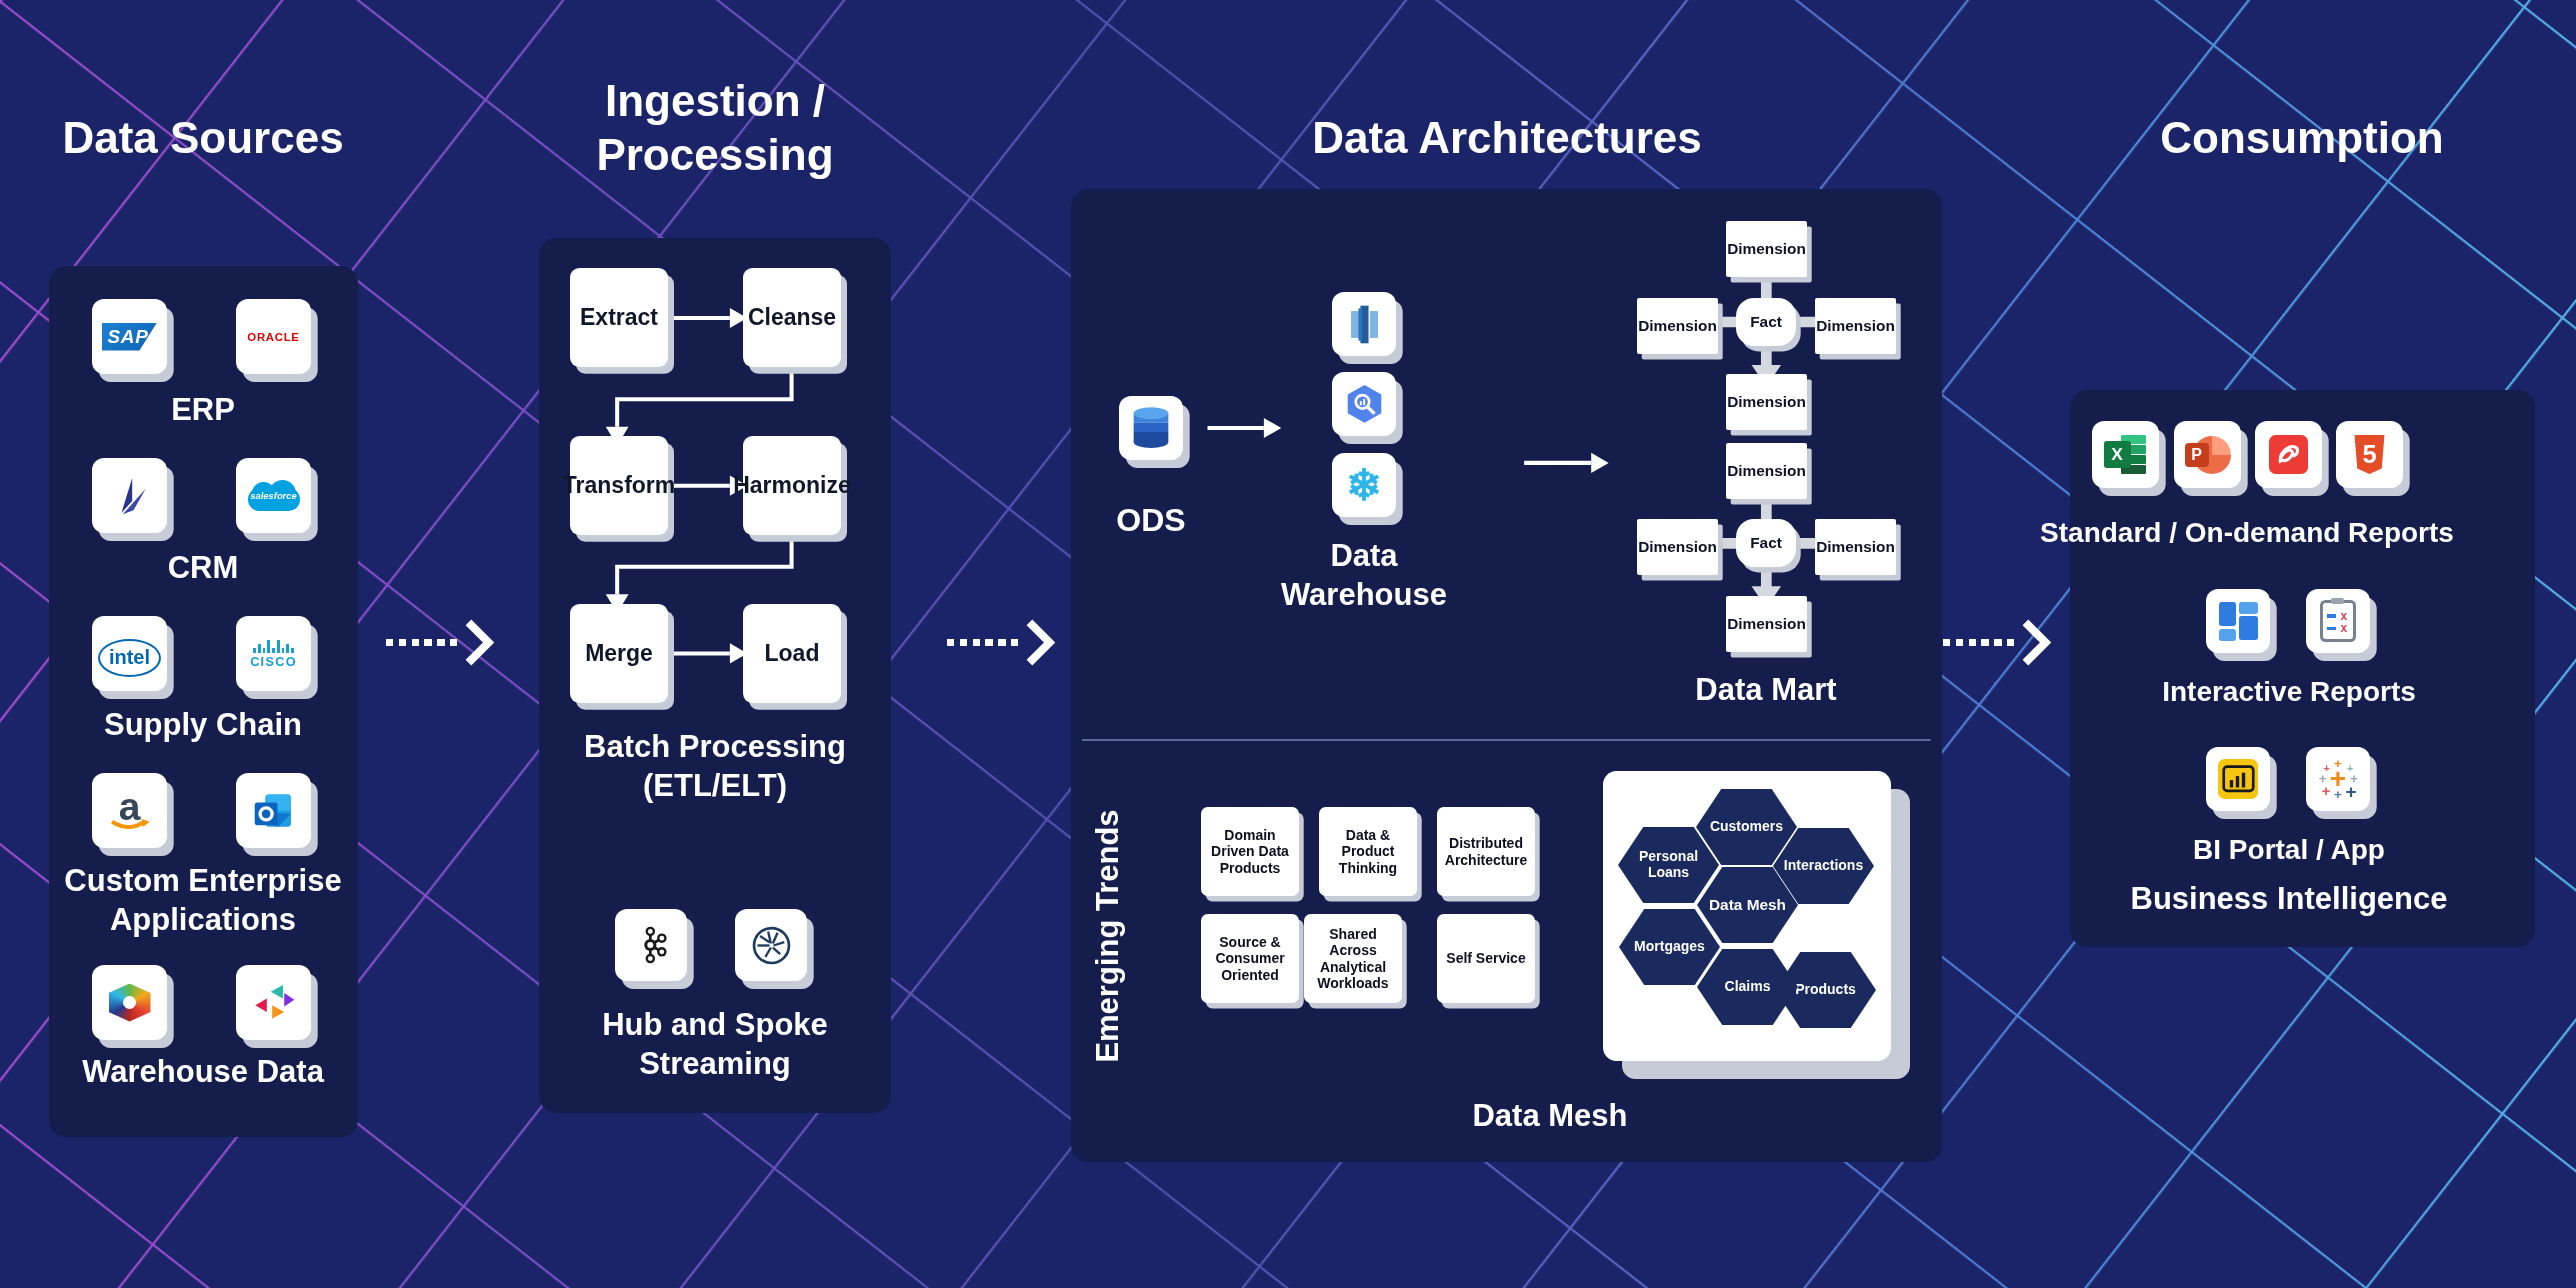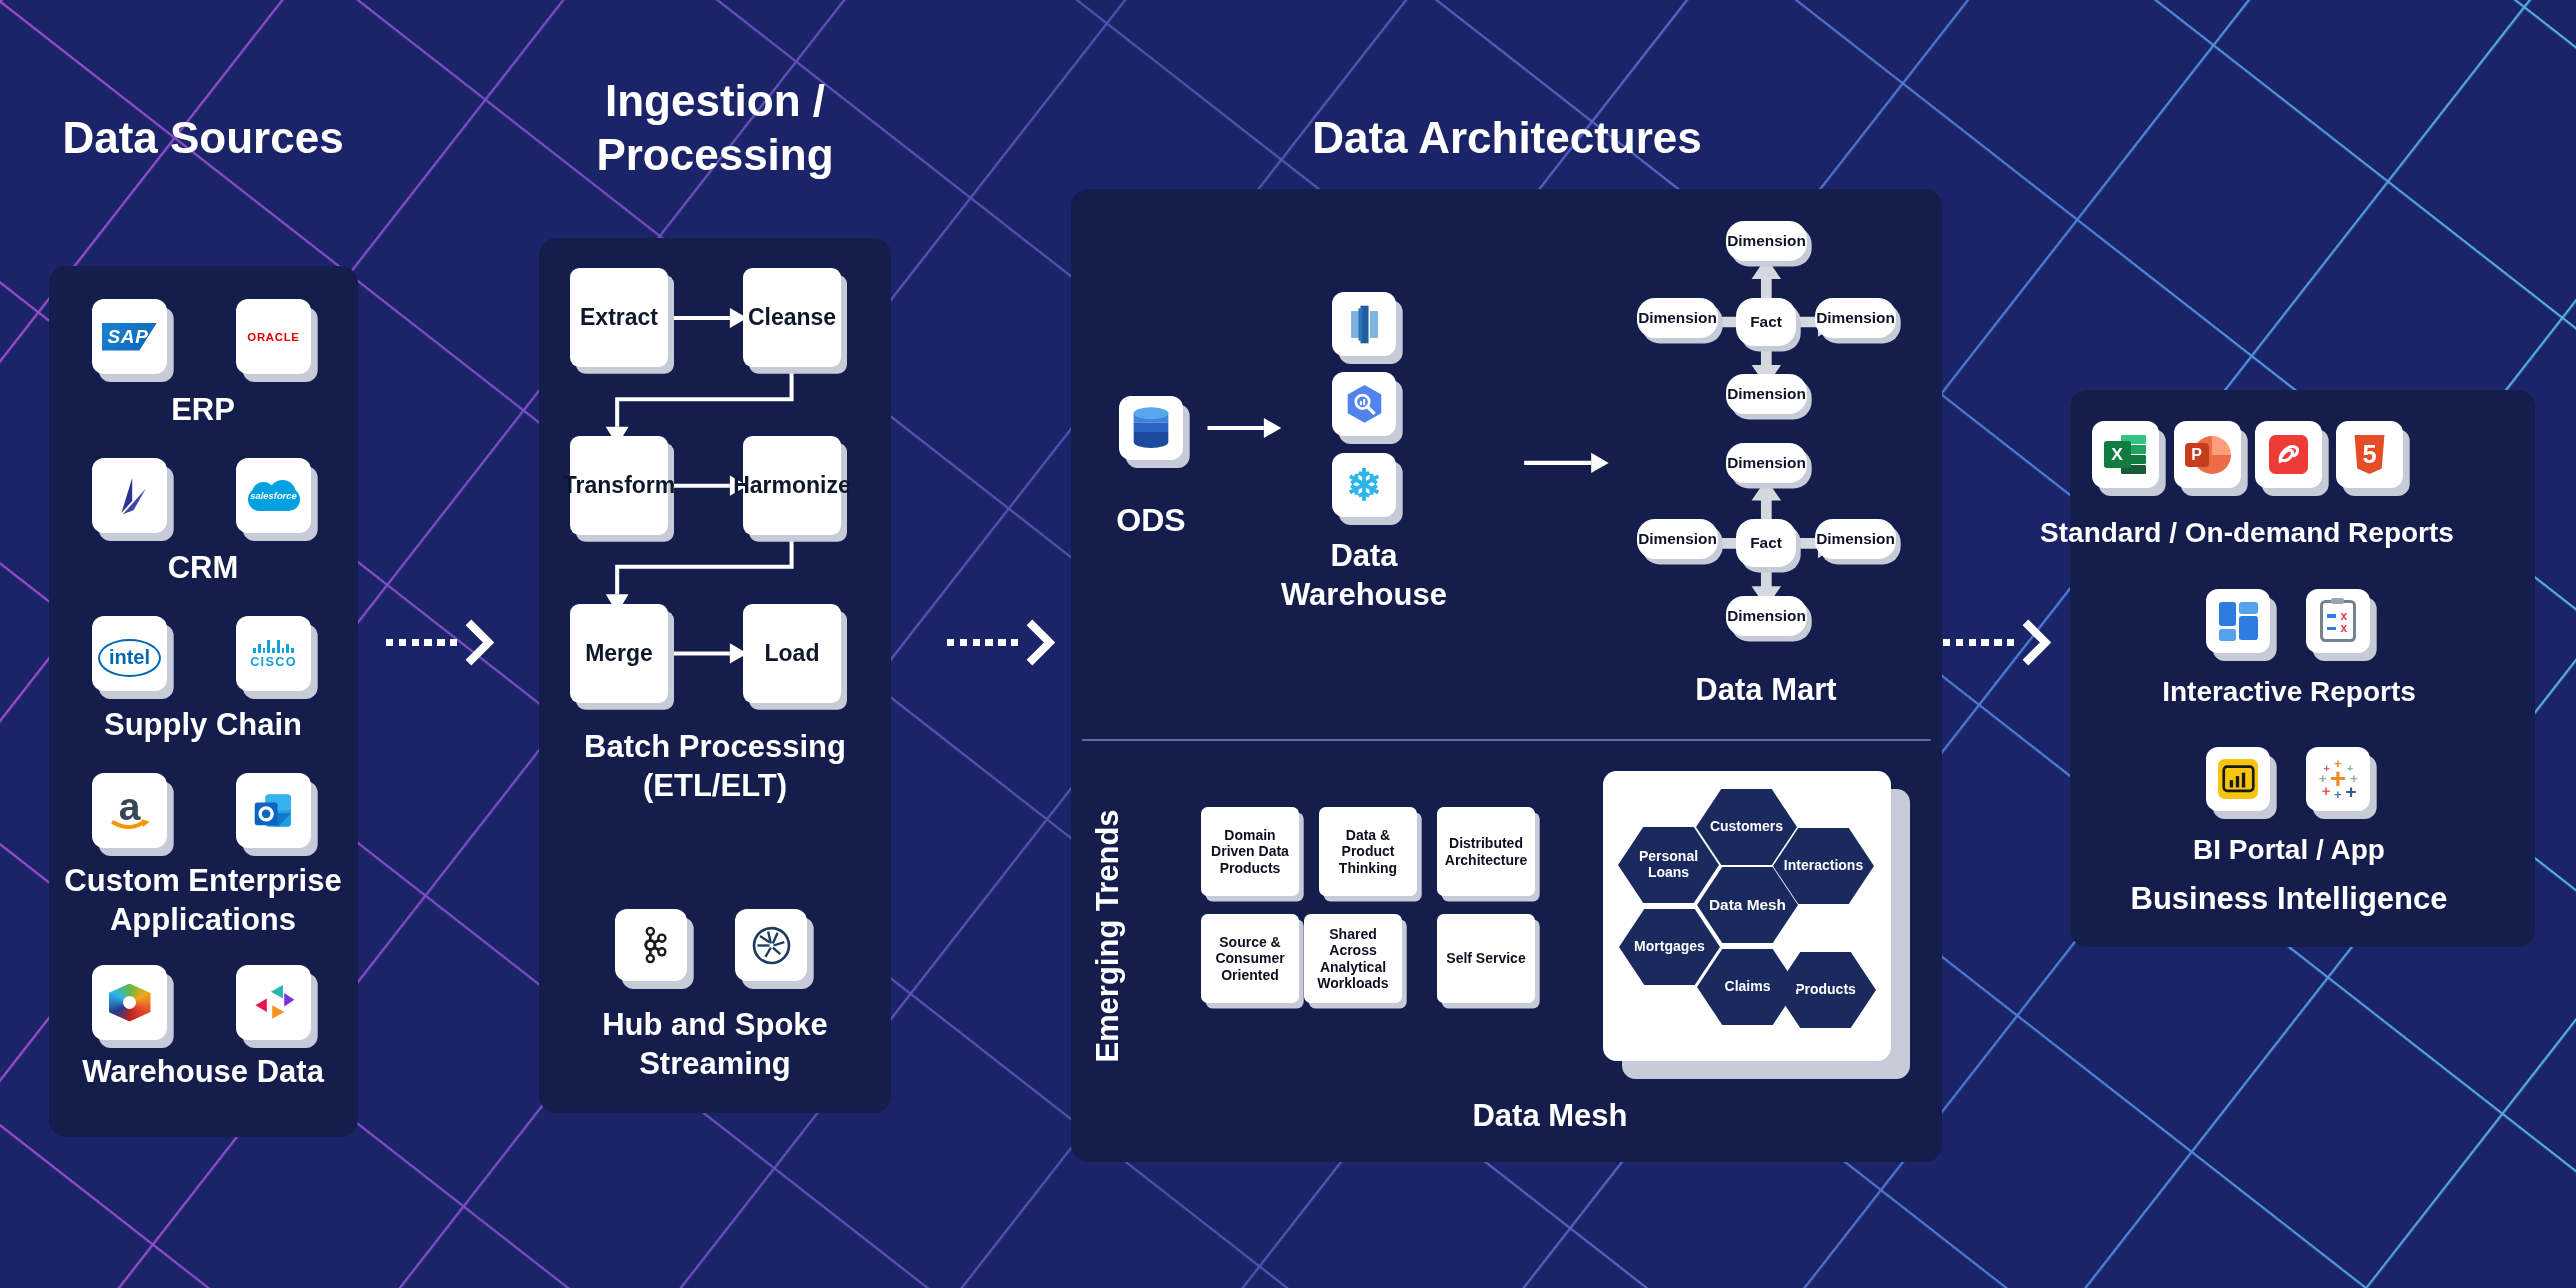--- a/index.html
+++ b/index.html
@@ -11,21 +11,21 @@
   .title{position:absolute;transform:translateX(-50%);color:#fff;font-weight:bold;
          font-size:44px;text-align:center;line-height:1.22;white-space:nowrap;z-index:3;}
   .title.wrap{white-space:normal;width:315px;}
   .lbl{position:absolute;transform:translateX(-50%);color:#fff;font-weight:bold;
        font-size:31px;text-align:center;line-height:1.25;z-index:3;}
   .tile{position:absolute;background:#fff;border-radius:12px;box-shadow:6.7px 8px 0 #c6cbd7;
         display:flex;align-items:center;justify-content:center;z-index:3;}
   .pbox{position:absolute;width:98px;height:99px;background:#fff;border-radius:9.4px;
         box-shadow:6px 6.7px 0 #c6cbd7;display:flex;align-items:center;justify-content:center;
         font-weight:bold;font-size:23px;color:#0f172a;z-index:3;}
-  .dbox{position:absolute;width:81px;height:40px;background:#fff;border-radius:18px;
+  .dbox{position:absolute;width:81px;height:56px;background:#fff;border-radius:2px;
         box-shadow:4.7px 5.4px 0 #c6cbd7;display:flex;align-items:center;justify-content:center;
         font-weight:bold;font-size:15.4px;color:#0f1228;z-index:3;}
   .fbox{position:absolute;width:60px;height:48px;background:#fff;border-radius:18px;
         box-shadow:4.7px 5.4px 0 #c6cbd7;display:flex;align-items:center;justify-content:center;
         font-weight:bold;font-size:15.4px;color:#0f1228;z-index:3;}
   .tcard{position:absolute;width:98px;height:89px;background:#fff;border-radius:6.7px;
         box-shadow:4.7px 5.4px 0 #c6cbd7;display:flex;align-items:center;justify-content:center;
         text-align:center;font-weight:bold;font-size:14px;line-height:1.15;color:#0d0f1e;
         z-index:3;padding:2.7px;box-sizing:border-box;}
   .meshcard{position:absolute;background:#fff;border-radius:13.4px;z-index:3;}
@@ -152,20 +152,21 @@
         <polygon points="2611,874 2655,874 2633,906"></polygon>
       <polygon points="2556,788 2556,832 2524,810"></polygon>
         <polygon points="2710,788 2710,832 2746,810"></polygon>
     </g>
     <line x1="1613" y1="1103" x2="2878" y2="1103" stroke="#5a6a9e" stroke-width="3"></line>
   </svg>
 
   <div class="title" style="left:203px;top:111px;">Data Sources</div>
   <div class="title wrap" style="left:715px;top:74px;">Ingestion / Processing</div>
   <div class="title" style="left:1507px;top:111px;">Data Architectures</div>
+  <div class="title" style="left:2302px;top:111px;">Consumption</div>
 
   <div class="tile" style="left:92px;top:299px;width:75px;height:75px;">
     <div class="sap-shape">
         <span>SAP</span>
       </div>
   </div>
   <div class="tile" style="left:236px;top:299px;width:75px;height:75px;">
     <span class="oracle-text">ORACLE</span>
   </div>
   <div class="lbl" style="left:203px;top:391px;">ERP</div>

